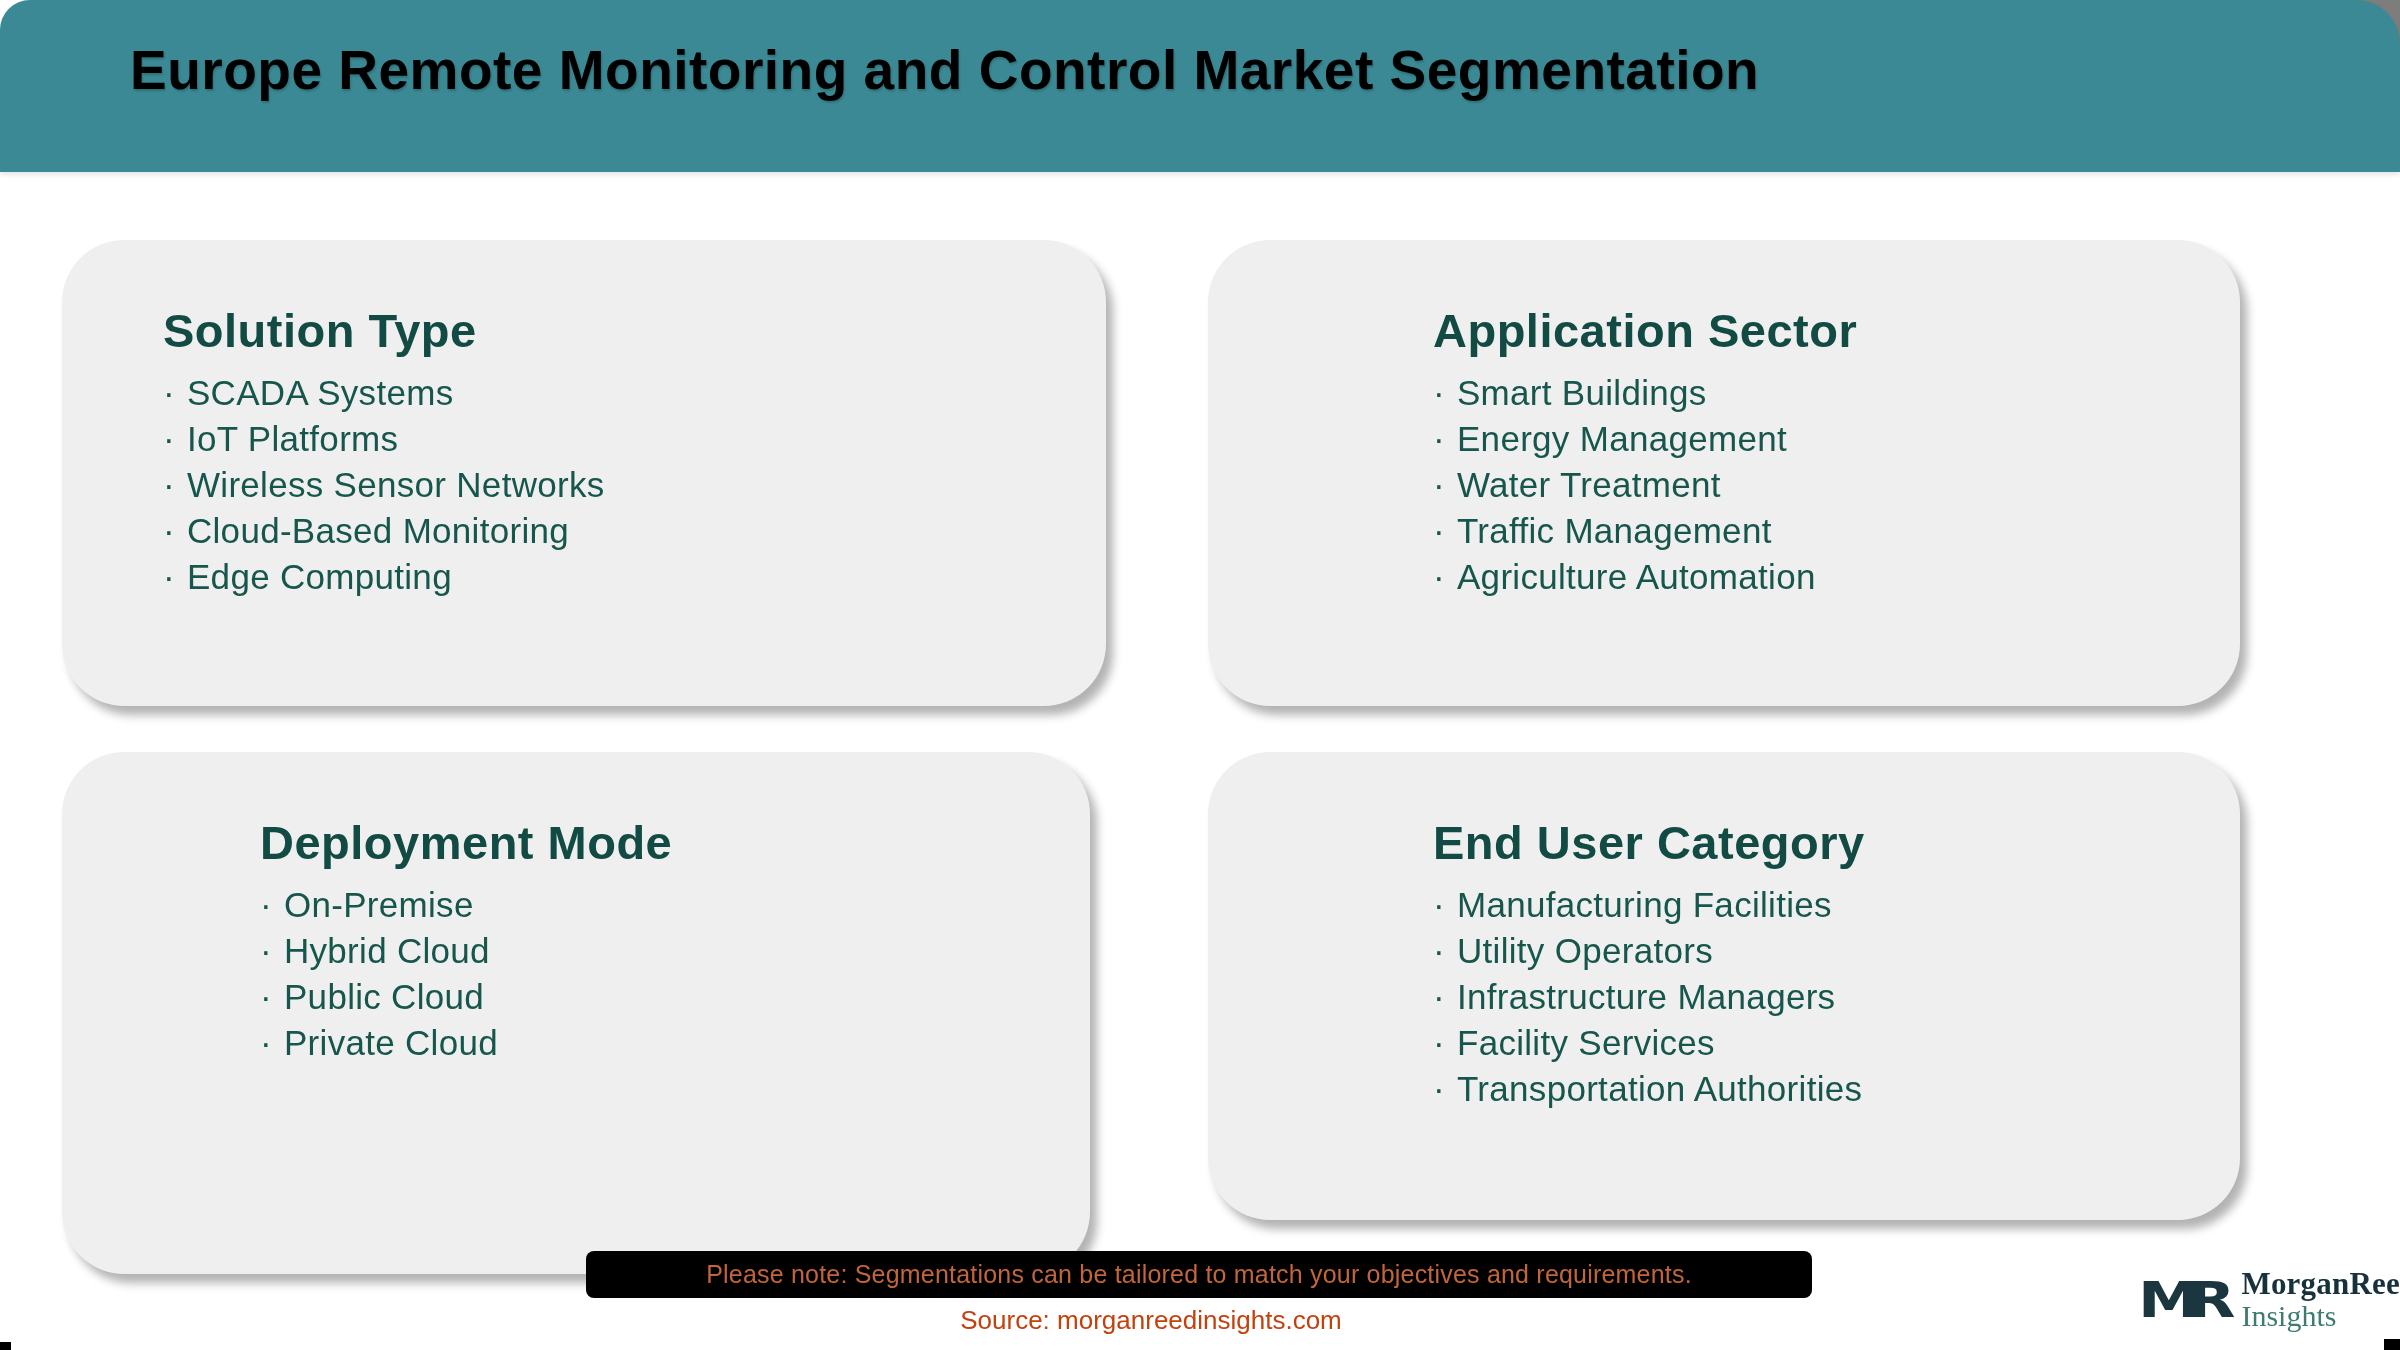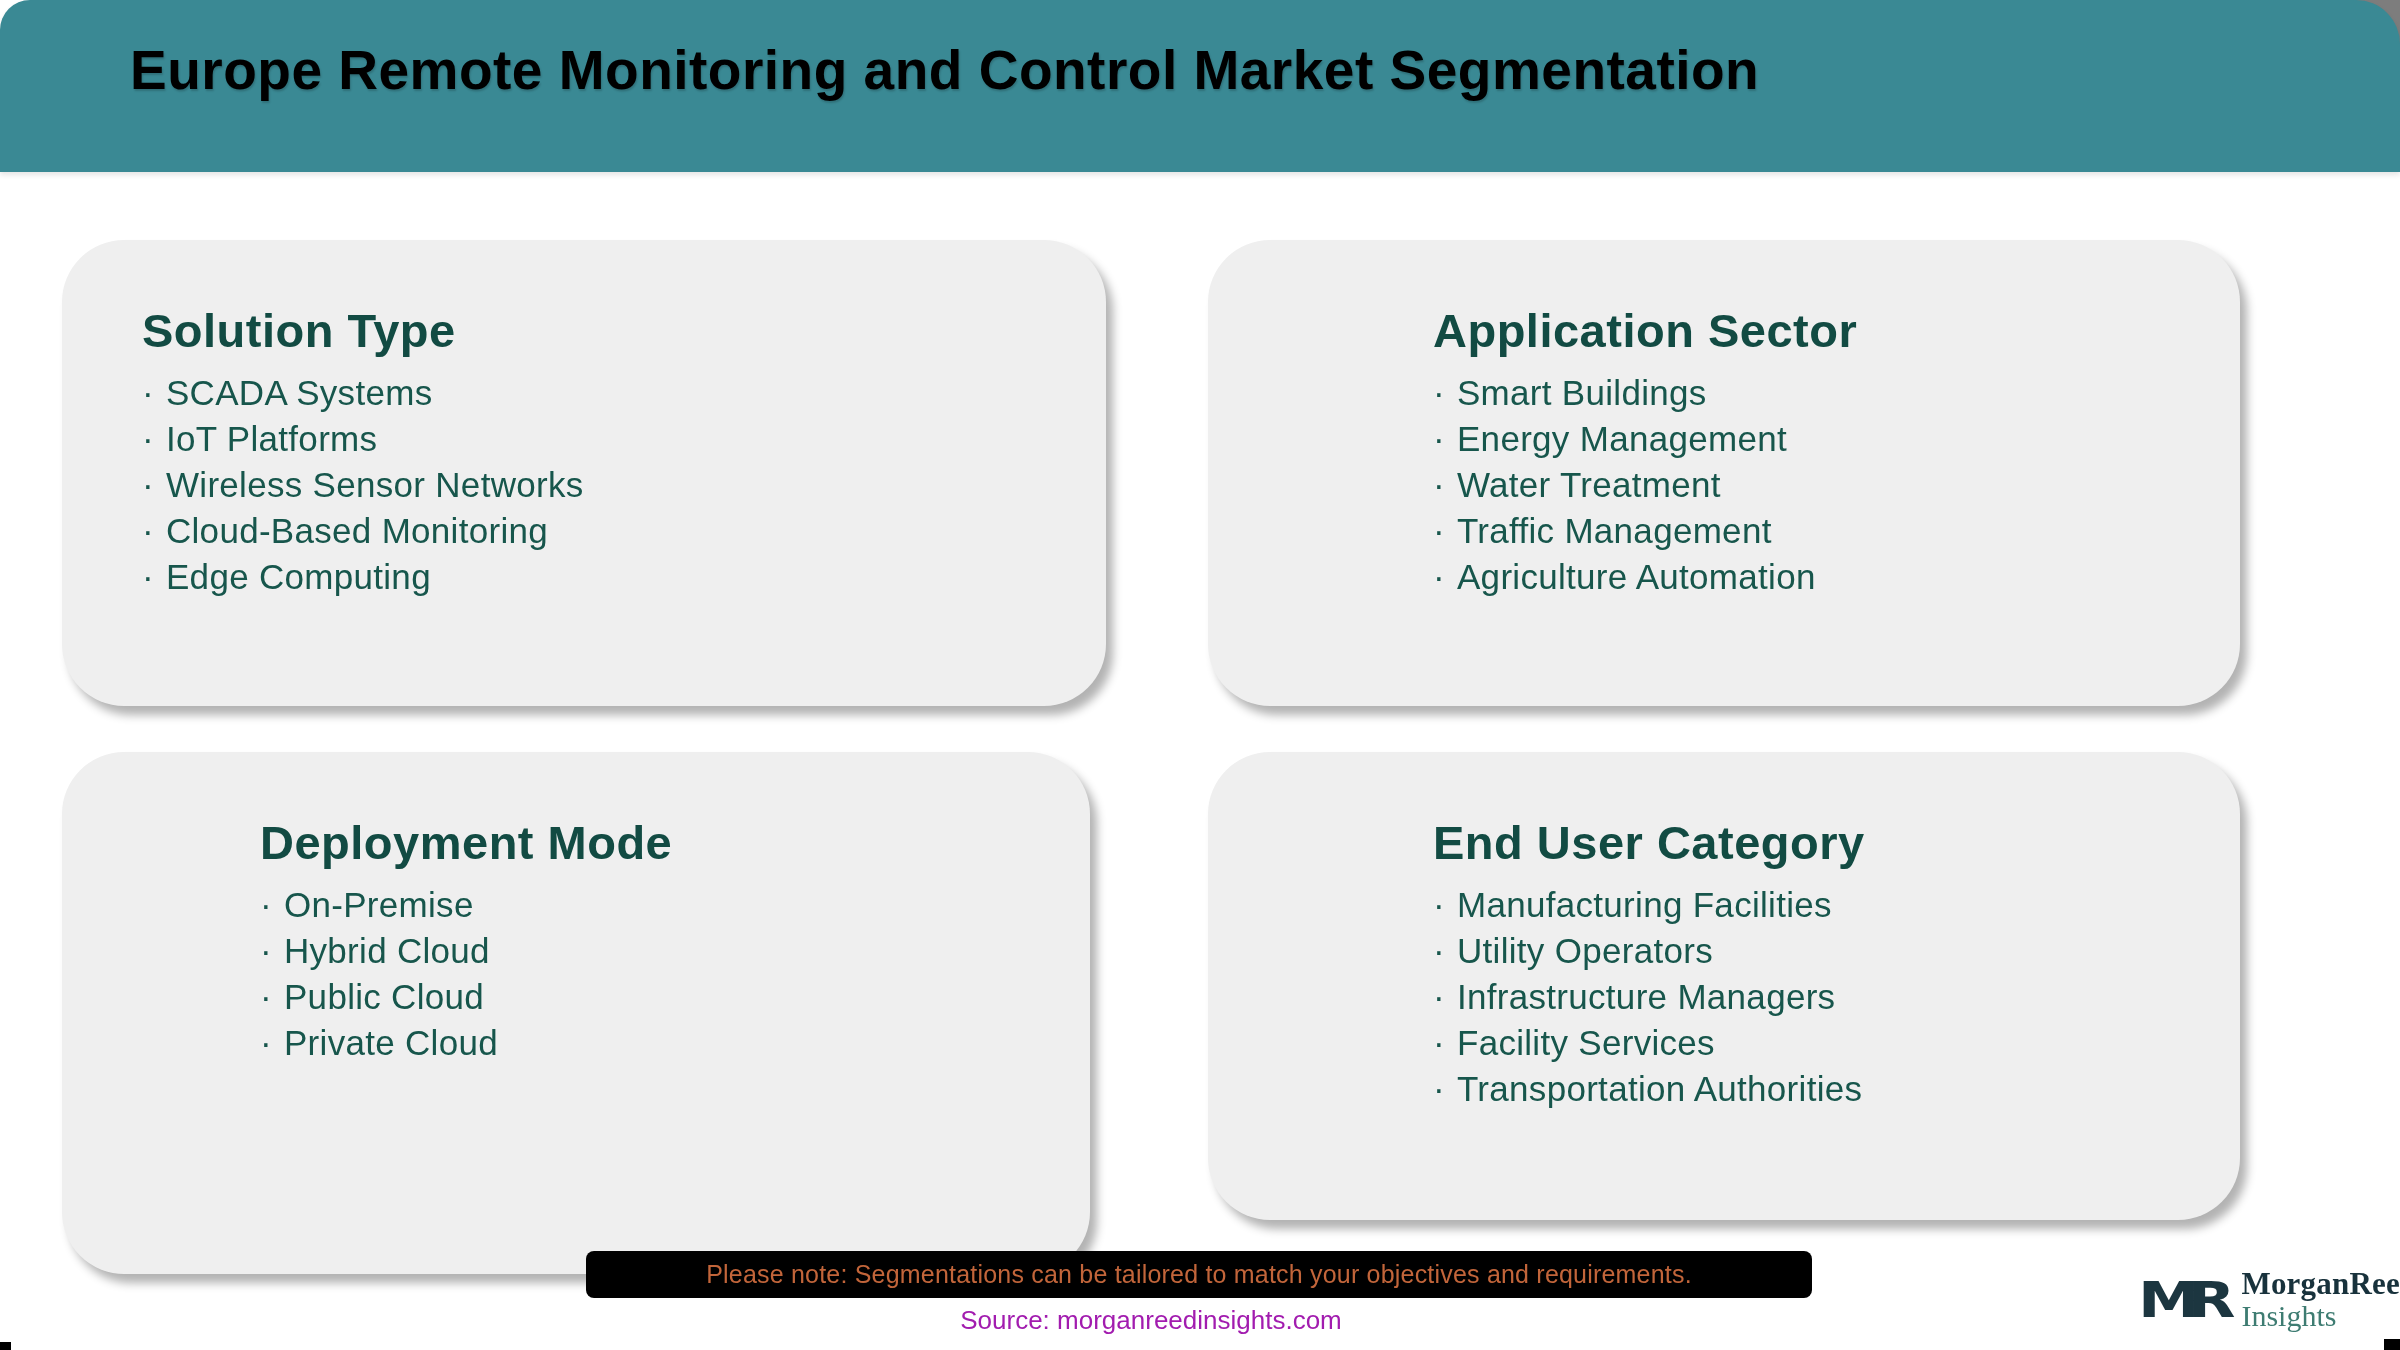--- a/index.html
+++ b/index.html
@@ -40,21 +40,21 @@
   }
 
   .card {
     position: absolute;
     background: #EFEFEF;
     border-radius: 62px;
     box-shadow: 7px 9px 10px rgba(0,0,0,0.30);
     box-sizing: border-box;
     padding-top: 62px;
   }
-  .card.c1 { left: 62px;   top: 240px; width: 1044px; height: 466px; padding-left: 80px; }
+  .card.c1 { left: 62px;   top: 240px; width: 1044px; height: 466px; padding-left: 101px; }
   .card.c2 { left: 1208px; top: 240px; width: 1032px; height: 466px; padding-left: 225px; }
   .card.c3 { left: 62px;   top: 752px; width: 1028px; height: 522px; padding-left: 198px; }
   .card.c4 { left: 1208px; top: 752px; width: 1032px; height: 468px; padding-left: 225px; }
 
   .card-title {
     font-size: 47px;
     line-height: 58px;
     font-weight: 700;
     color: #124B43;
     letter-spacing: 0.5px;
@@ -84,21 +84,21 @@
     color: #C2653A;
     letter-spacing: 0.2px;
     white-space: nowrap;
   }
 
   .source-line {
     position: absolute;
     left: 1151px; top: 1305px;
     transform: translateX(-50%);
     font-size: 26px;
-    color: #a21caf;
+    color: #c2410c;
     white-space: nowrap;
   }
 
   .logo {
     position: absolute;
     left: 2138px; top: 1268px;
     display: flex;
     align-items: center;
   }
   .logo-mark {

